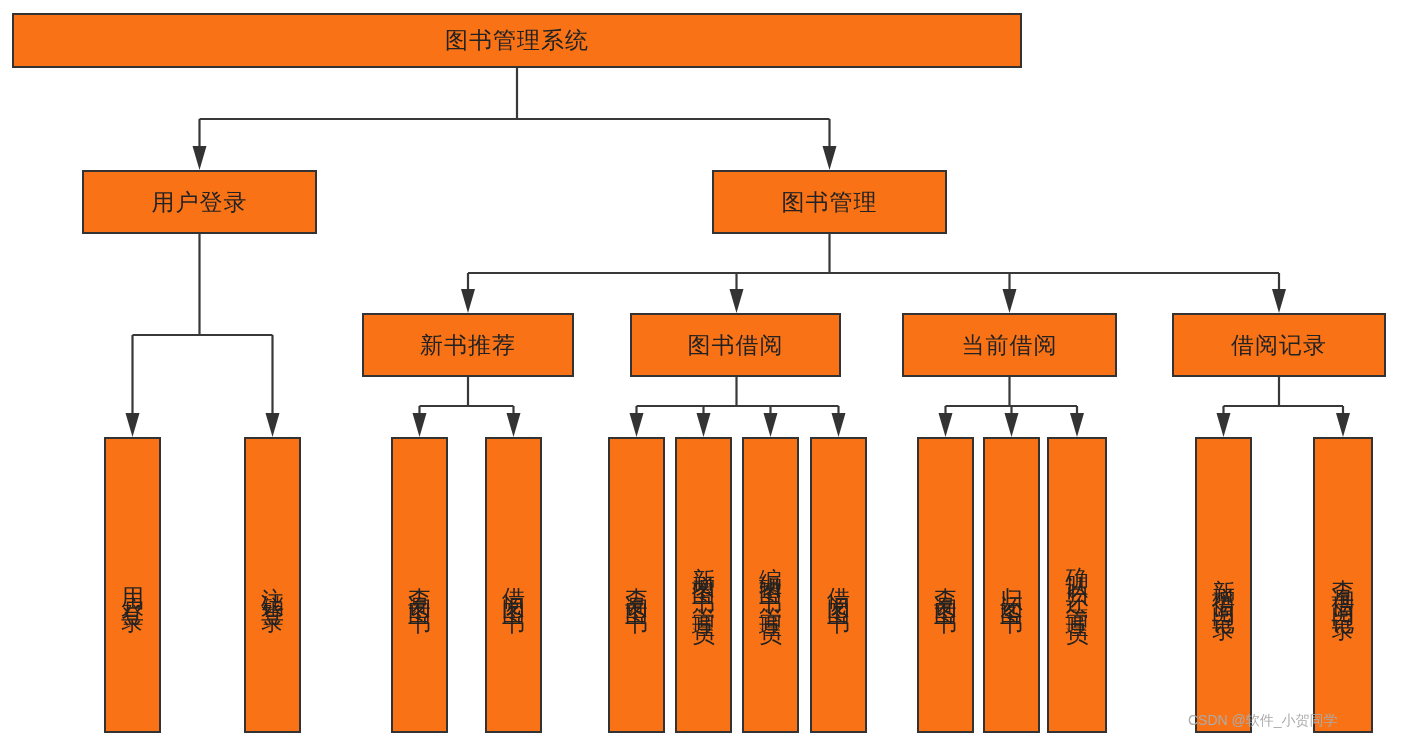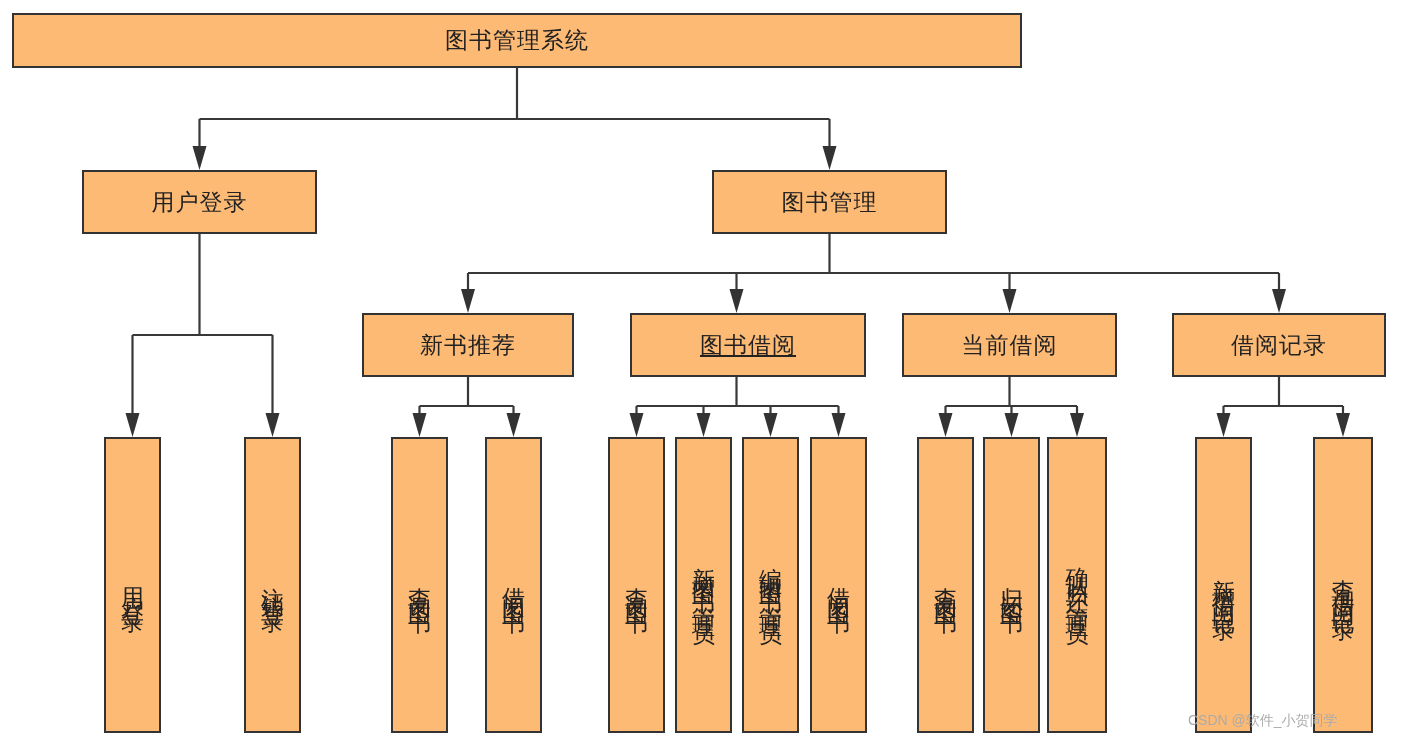--- a/index.html
+++ b/index.html
@@ -18,21 +18,21 @@
   .connectors {
     position: absolute;
     left: 0; top: 0;
     width: 1405px;
     height: 747px;
   }
   .box {
     position: absolute;
     box-sizing: border-box;
     border: 2.5px solid #333333;
-    background: #fdba74;
+    background: #f97316;
     display: flex;
     align-items: center;
     justify-content: center;
     color: #222222;
   }
   .box .lbl {
     font-size: 23px;
     letter-spacing: 1px;
     white-space: nowrap;
   }
@@ -103,21 +103,21 @@
   <div class="box" style="left:82px; top:170px; width:235px; height:64px;">
     <span class="lbl">用户登录</span>
   </div>
   <div class="box" style="left:362px; top:313px; width:212px; height:64px;">
     <span class="lbl">新书推荐</span>
   </div>
 
   <div class="box" style="left:712px; top:170px; width:235px; height:64px;">
     <span class="lbl">图书管理</span>
   </div>
-  <div class="box" style="left:630px; top:313px; width:236px; height:64px;text-decoration:underline;">
+  <div class="box" style="left:630px; top:313px; width:211px; height:64px;">
     <span class="lbl">图书借阅</span>
   </div>
   <div class="box" style="left:902px; top:313px; width:215px; height:64px;align-items:center;">
     <span class="lbl">当前借阅</span>
   </div>
   <div class="box" style="left:1172px; top:313px; width:214px; height:64px;">
     <span class="lbl">借阅记录</span>
   </div>
 
   <div class="box v" style="left:104px; top:437px; width:57px; height:296px;">

